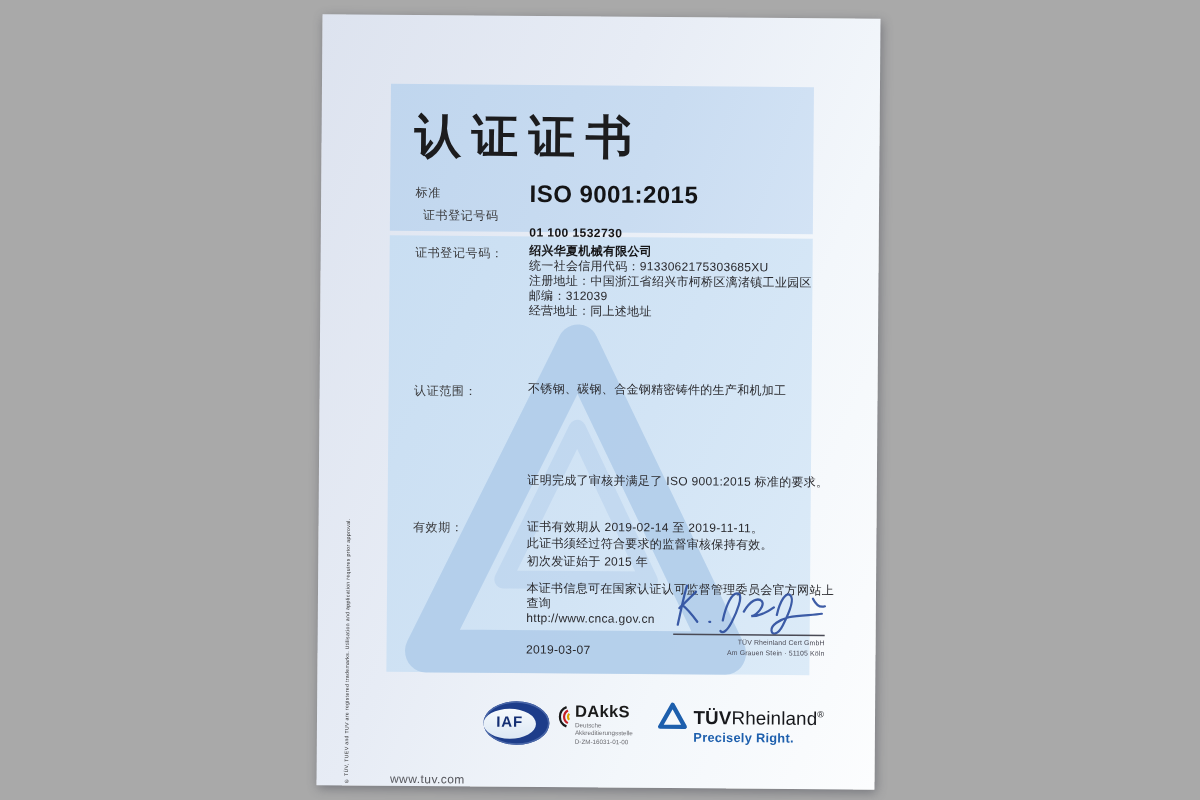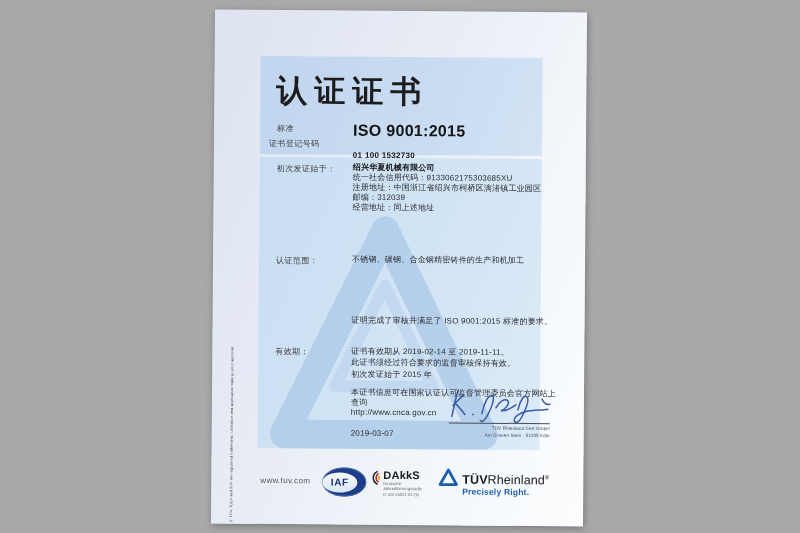--- a/index.html
+++ b/index.html
@@ -34,21 +34,21 @@
   .val-bold-sm{font-size:8px;font-weight:bold;color:#141416;letter-spacing:.3px;margin-top:12px;}
   .body-txt{font-size:8px;color:#2a2a2e;line-height:10px;letter-spacing:.2px;}
   .sig-line{position:absolute;left:237px;top:411px;width:101px;border-top:1px solid #4a4a55;z-index:4;}
   .sig-org{font-size:4.6px;color:#4a4a55;text-align:right;line-height:6.5px;letter-spacing:.1px;}
   .side-note{
     position:absolute;left:17px;top:333px;height:180px;width:7px;overflow:hidden;
     writing-mode:vertical-rl;transform:rotate(180deg);
     font-size:3.4px;color:#2a2a2a;letter-spacing:.25px;line-height:7px;z-index:3;
   }
   
-  .tuvcom{font-size:8px;color:#55565c;letter-spacing:.3px;}
+  .tuvcom{font-size:8px;color:#55565c;letter-spacing:.3px;margin-top:39px;}
   .iaf{
     width:44px;height:29px;border-radius:50%;background:#1d3d8a;
     display:flex;align-items:center;justify-content:flex-start;
     box-shadow:inset 0 0 0 1px #4a67a8;
   }
   .iaf-inner{
     width:35px;height:20px;border-radius:50%;
     background:linear-gradient(180deg,#f6fafd,#dbe7f4);
     display:flex;align-items:center;justify-content:center;
     font-weight:bold;color:#142f73;font-size:10px;letter-spacing:.6px;
@@ -74,24 +74,24 @@
     <path d="M50 30 L71 72 L29 72 Z" fill="none" stroke="#aecbe9" stroke-width="5" stroke-linejoin="round" opacity=".55"></path>
   </svg>
 
   <div class="side-note">® TÜV, TUEV and TUV are registered trademarks. Utilisation and application requires prior approval.</div>
 
   <div class="abs title" style="left:62px;top:65px;">认证证书</div>
 
   <div class="abs lbl" style="left:63px;top:113px;">标准</div>
   <div class="abs val-bold" style="left:139px;top:111px;">ISO 9001:2015</div>
 
-  <div class="abs lbl" style="left:55px;top:128px;">证书登记号码</div>
+  <div class="abs lbl" style="left:68px;top:128px;">证书登记号码</div>
   <div class="abs val-bold-sm" style="left:139px;top:128px;">01 100 1532730</div>
 
-  <div class="abs lbl" style="left:63px;top:153px;">初次发证始于：</div>
+  <div class="abs lbl" style="left:63px;top:153px;">证书登记号码：</div>
   <div class="abs body-txt" style="left:139px;top:152px;width:200px;">
     <div style="font-weight:bold;color:#141416;">绍兴华夏机械有限公司</div>
     <div>统一社会信用代码：9133062175303685XU</div>
     <div>注册地址：中国浙江省绍兴市柯桥区漓渚镇工业园区</div>
     <div>邮编：312039</div>
     <div>经营地址：同上述地址</div>
   </div>
 
   <div class="abs lbl" style="left:63px;top:245px;">认证范围：</div>
   <div class="abs body-txt" style="left:139px;top:244px;width:200px;">不锈钢、碳钢、合金钢精密铸件的生产和机加工</div>

